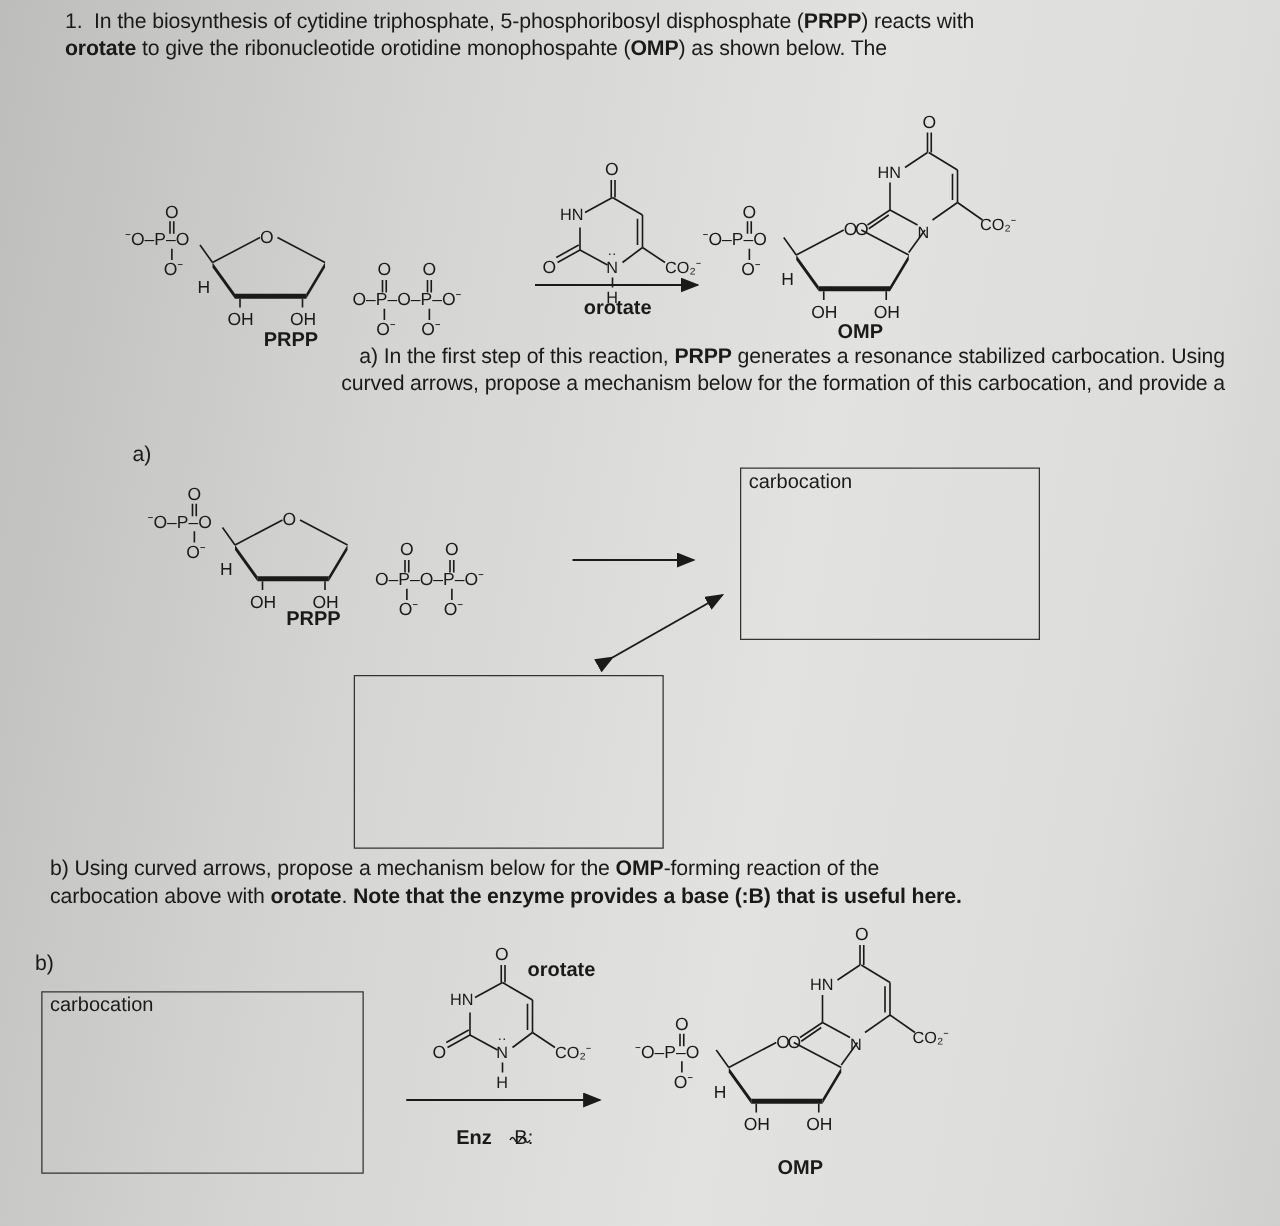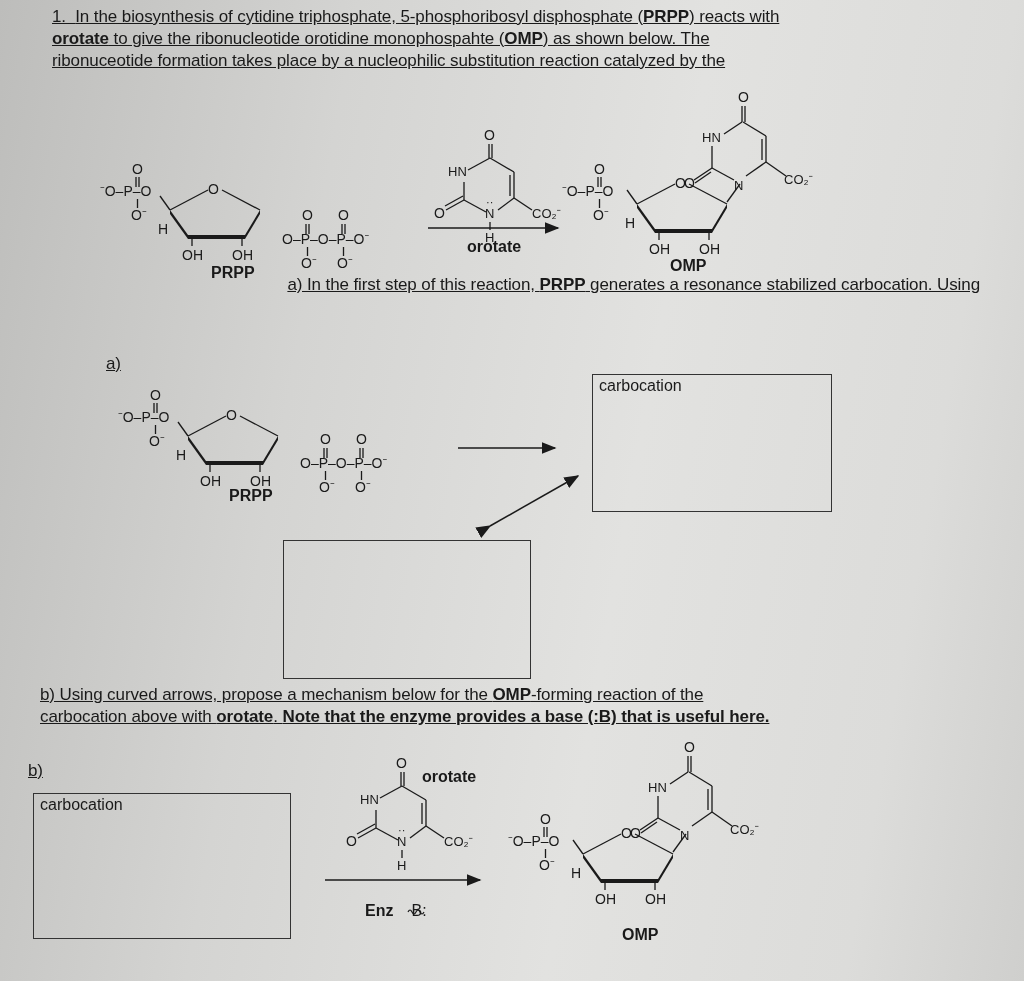--- a/index.html
+++ b/index.html
@@ -1,34 +1,34 @@
 <!DOCTYPE html>
 <html><head>
 <meta charset="utf-8">
 <style>
   html,body{margin:0;padding:0;}
   body{width:1024px;height:981px;overflow:hidden;position:relative;
     background:linear-gradient(100deg,#bdbdbb 0%,#d4d4d2 30%,#e2e2e0 60%,#dcdcda 85%,#cfcfcd 100%);
     font-family:"Liberation Sans",sans-serif;color:#1a1a1a;}
-  .para{position:absolute;font-size:17px;line-height:22px;letter-spacing:-0.1px;text-decoration:underline;}
+  .para{position:absolute;font-size:17px;line-height:22px;letter-spacing:-0.1px;}
   .para b{font-weight:bold;}
   .lbl{position:absolute;font-size:16px;font-weight:bold;}
   .box{position:absolute;border:1.5px solid #333;background:transparent;}
   .box-label{position:absolute;left:6px;top:2px;font-size:16px;text-align:right;}
   svg{position:absolute;left:0;top:0;}
   svg text{font-family:"Liberation Sans",sans-serif;fill:#1a1a1a;}
 </style>
 </head>
 <body>
 
 <div class="para" style="left:52px;top:6px;width:920px;">
   <span>1.</span>&nbsp;
   <span>In the biosynthesis of cytidine triphosphate, 5-phosphoribosyl disphosphate (</span><b>PRPP</b><span>) reacts with</span><br>
   <b>orotate</b><span> to give the ribonucleotide orotidine monophospahte (</span><b>OMP</b><span>) as shown below. The</span><br>
-  <span>ribonuceotide formation takes place by a nucleophilic substitution reaction catalyzed by the</span><br>
+  <br>
 </div>
 
 <svg width="1024" height="981">
   <defs>
     <marker id="ah" markerWidth="10" markerHeight="8" refX="9" refY="4" orient="auto">
       <path d="M0,0 L10,4 L0,8 z" fill="#1a1a1a"></path>
     </marker>
     <g id="phos-left">
 
       <text x="0" y="6" font-size="14">⁻O–P–O</text>
@@ -147,21 +147,21 @@
     <use href="#omp" x="508" y="840"></use>
   </g>
 </svg>
 
 <div class="lbl" style="left:211px;top:264px;">PRPP</div>
 <div class="lbl" style="left:467px;top:238px;">orotate</div>
 <div class="lbl" style="left:670px;top:257px;">OMP</div>
 
 <div class="para" style="left:40px;top:274px;width:940px;text-align:right;">
   <span>a) In the first step of this reaction, </span><b>PRPP</b><span> generates a resonance stabilized carbocation. Using</span><br>
-  <br>
+  <span>curved arrows, propose a mechanism below for the formation of this carbocation, and provide a</span><br>
 </div>
 <div class="para" style="left:106px;top:353px;">a)</div>
 <div class="lbl" style="left:229px;top:487px;">PRPP</div>
 <div class="box" style="left:592px;top:374px;width:238px;height:136px;">
   <span class="box-label">carbocation</span>
 </div>
 <div class="box" style="left:283px;top:540px;width:246px;height:137px;"></div>
 
 <div class="para" style="left:28px;top:684px;width:970px;margin-left:12px;">
   <span>b) Using curved arrows, propose a mechanism below for the </span><b>OMP</b><span>-forming reaction of the</span><br>

